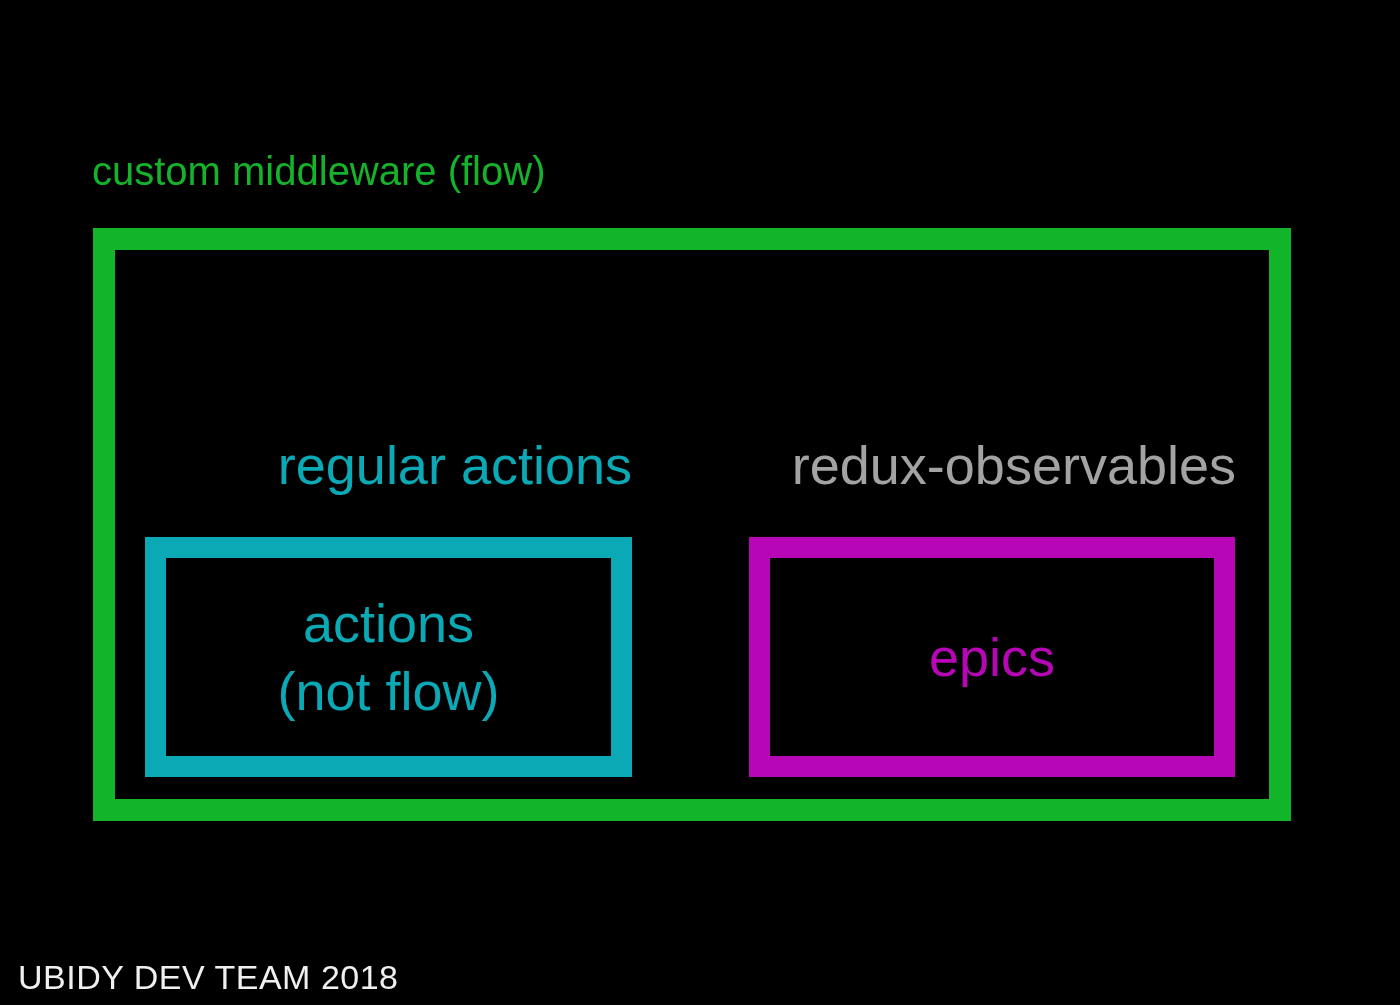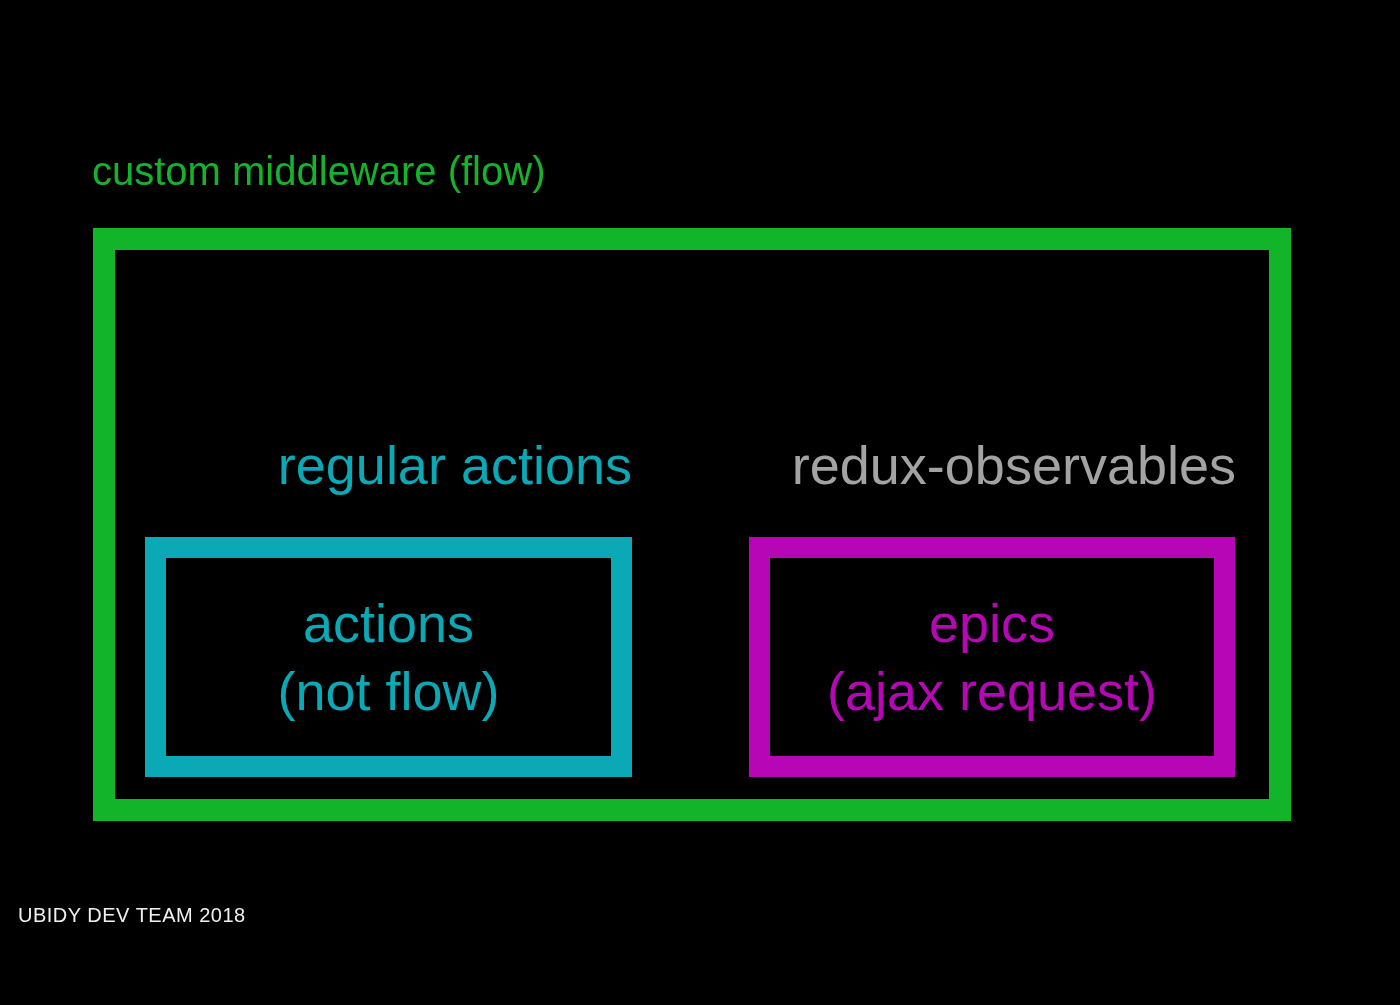--- a/index.html
+++ b/index.html
@@ -72,22 +72,22 @@
     font-weight: 500;
     line-height: 68px;
     text-align: center;
     white-space: nowrap;
   }
   .inner-box.teal .line { color: #0AA9B5; }
   .inner-box.magenta .line { color: #B606B6; }
   .slide-footer {
     position: absolute;
     left: 18px;
-    top: 904px;
-    font-size: 20px;
+    top: 958px;
+    font-size: 34px;
     color: #F0F0F0;
     letter-spacing: 0.5px;
     white-space: nowrap;
   }
 </style>
 </head>
 <body>
 
 <div class="slide-title">custom middleware (flow)</div>
 
@@ -97,16 +97,15 @@
 
 <div class="inner-box teal">
   <div class="line">actions</div>
   <div class="line">(not flow)</div>
 </div>
 
 <div class="group-label magenta">redux-observables</div>
 
 <div class="inner-box magenta">
   <div class="line">epics</div>
-  <div class="line">(ajax request)</div>
 </div>
 
 <div class="slide-footer">UBIDY DEV TEAM 2018</div>
 
 </body></html>

